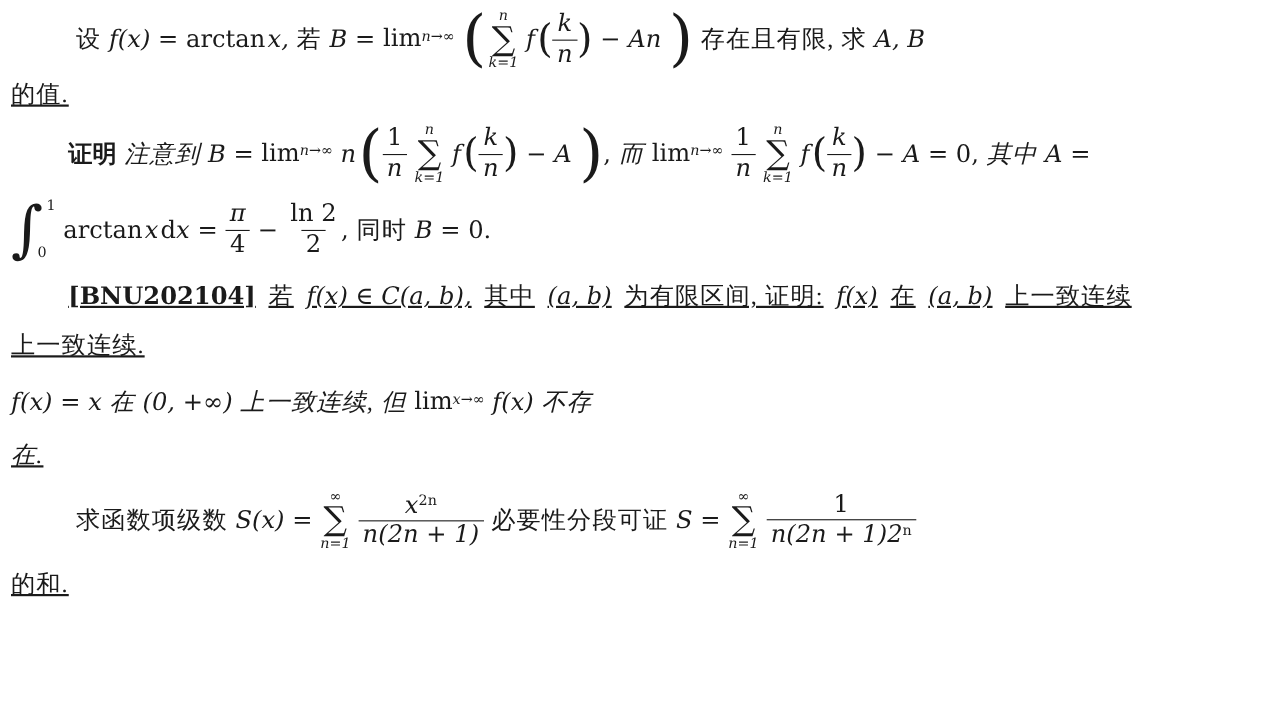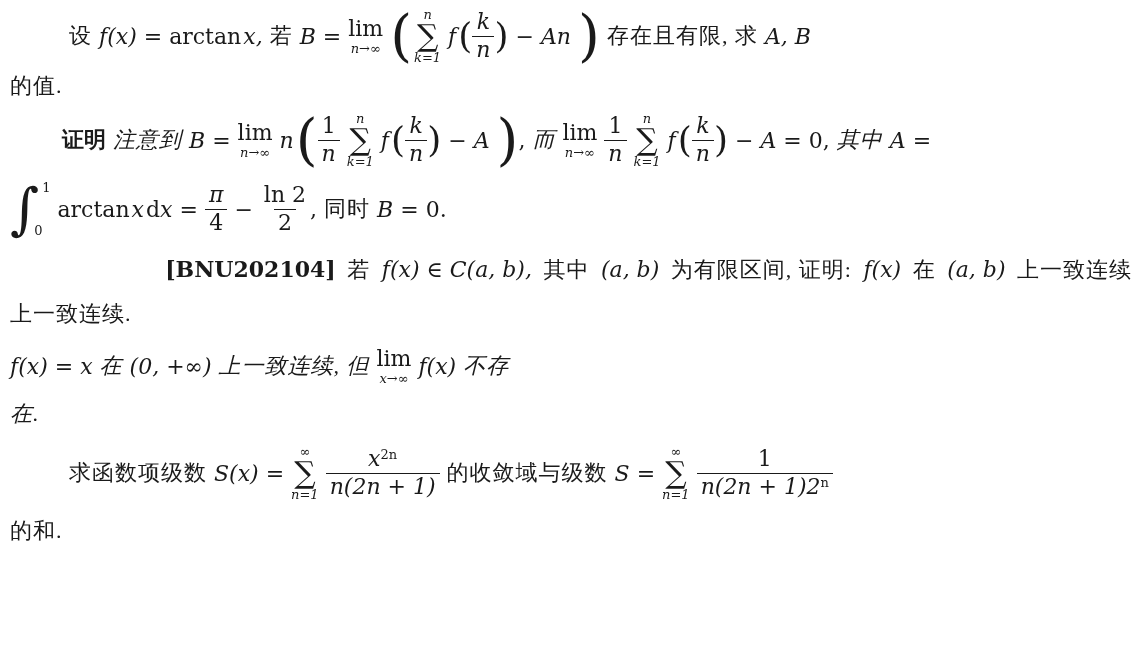--- a/index.html
+++ b/index.html
@@ -10,35 +10,35 @@
     font-size:22px;
   }
   .page { padding:4px 10px 0 10px; }
 
   
   .fline { display:flex; align-items:center; white-space:nowrap; }
   .fline > * + * { margin-left:7px; }
   .t0 { margin-left:0 !important; }
   .t2 { margin-left:2px !important; }
   .tline { white-space:nowrap; }
-  .tline > span { margin-right:6px; }
+  .tline > span { margin-right:6px;text-decoration:underline; }
 
   .indent { flex:0 0 52px; width:52px; display:inline-block; }
-  .pindent { padding-left:52px;text-align:right; }
+  .pindent { padding-left:52px; }
 
   
   .bt   { font-weight:bold; font-family:"DejaVu Serif","Liberation Serif",serif; }
   .bcjk { font-weight:bold; }
   .cjk  { letter-spacing:1px; }
   .kai  { font-style:italic; letter-spacing:1px; }
   .mi   { font-family:"DejaVu Serif","Liberation Serif",serif; font-style:italic; }
   .mr   { font-family:"DejaVu Serif","Liberation Serif",serif; }
 
   
-  .lim { display:inline-flex; flex-direction:column; align-items:center; line-height:1; }
+  .lim { display:inline-flex; align-items:flex-start; line-height:1; }
   .lim .w { font-family:"DejaVu Serif",serif; }
   .lim .s { font-size:13px; font-style:italic; font-family:"DejaVu Serif",serif; margin-top:2px; }
 
   .sum { display:inline-flex; flex-direction:column; align-items:center; line-height:1; }
   .sum .t { font-size:13px; font-style:italic; font-family:"DejaVu Serif",serif; }
   .sum .sig { font-size:30px; font-family:"DejaVu Serif","DejaVu Sans",serif; line-height:1; }
   .sum .b { font-size:13px; font-style:italic; font-family:"DejaVu Serif",serif;text-align:right; }
 
   .frac { display:inline-flex; flex-direction:column; align-items:center; line-height:1.2; }
   .frac .num { padding:0 4px; }
@@ -243,21 +243,21 @@
     <span class="mr">=</span>
     <span class="sum">
       <span class="t">∞</span>
       <span class="sig">∑</span>
       <span class="b">n=1</span>
     </span>
     <span class="frac">
       <span class="num"><span class="mi">x</span><sup class="sp">2n</sup></span>
       <span class="den mi">n(2n + 1)</span>
     </span>
-    <span class="cjk">的收敛域与级数</span>
+    <span class="cjk">必要性分段可证</span>
     <span class="mi">S</span>
     <span class="mr">=</span>
     <span class="sum">
       <span class="t">∞</span>
       <span class="sig">∑</span>
       <span class="b">n=1</span>
     </span>
     <span class="frac">
       <span class="num mr">1</span>
       <span class="den"><span class="mi">n(2n + 1)2</span><sup class="sp">n</sup></span>

